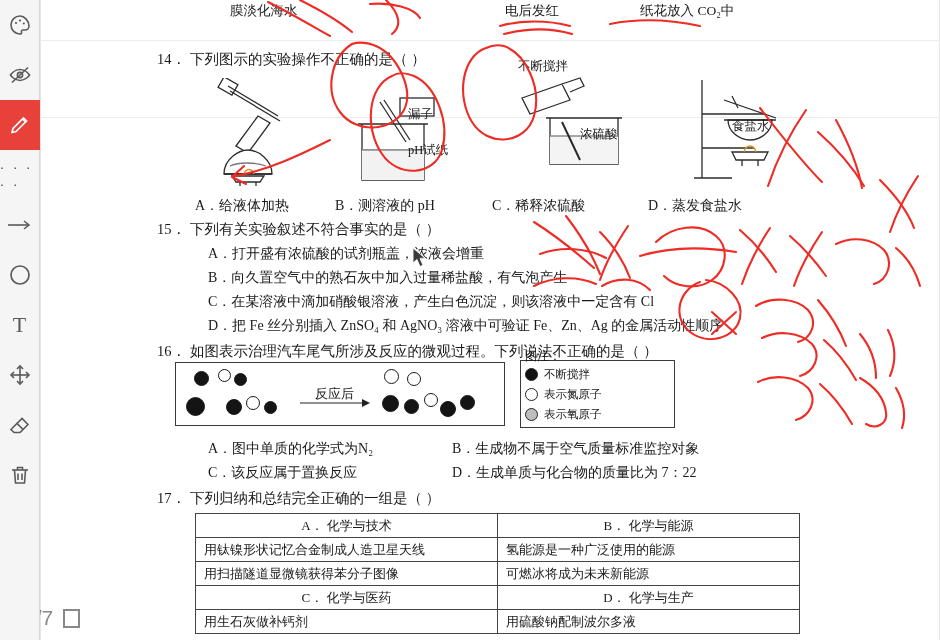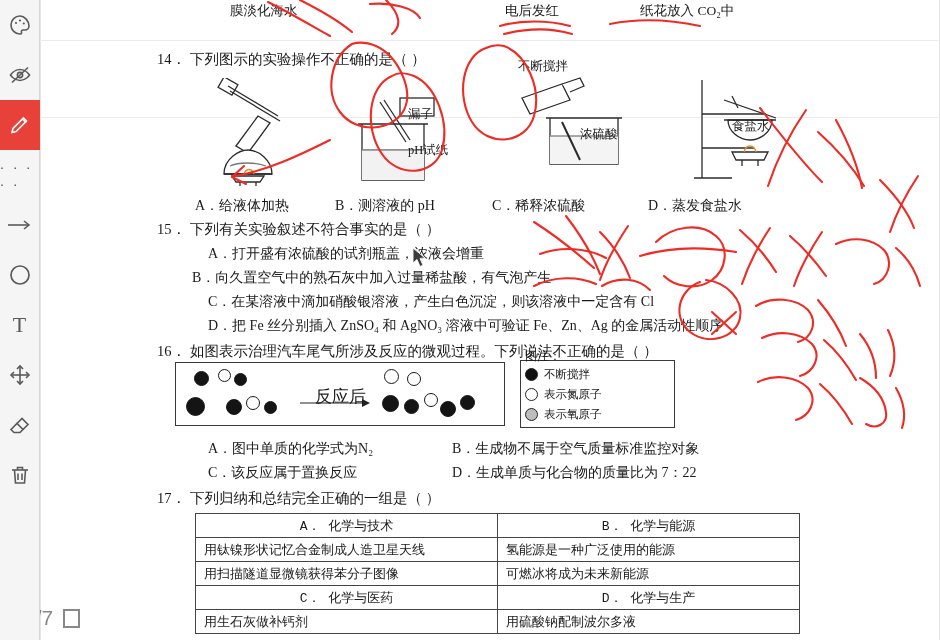--- a/index.html
+++ b/index.html
@@ -78,29 +78,29 @@
   }
   .legrow { display: flex; align-items: center; height: 20px; }
   .cdot { width: 13px; height: 13px; border-radius: 50%; margin-right: 6px; border: 1px solid #222; }
   .cdot.black { background: #111; }
   .cdot.white { background: #fff; }
   .cdot.grey { background: #bdbdbd; }
   .atom { position: absolute; border-radius: 50%; border: 1px solid #1a1a1a; }
   .atom.black { background: #141414; }
   .atom.white { background: #ffffff; }
 
-  .arrow-lbl { position: absolute; font-size: 17px; }
+  .arrow-lbl { position: absolute; font-size: 13px; }
 
   
   #q17table {
     position: absolute; left: 155px; top: 513px;
     width: 605px;
     border-collapse: collapse;
     font-size: 13px;
-    font-family: Liberation Mono, monospace;
+    font-family: Liberation Serif, serif;
   }
   #q17table td {
     border: 1px solid #444;
     height: 24px;
     padding: 2px 8px;
     vertical-align: middle;
   }
   #q17table td.hdr { text-align: center; }
   #q17table td.half { width: 50%; }
 
@@ -214,21 +214,21 @@
     </div>
 
     <div class="abs opt" style="left:155px; top:197px;">A．给液体加热</div>
     <div class="abs opt" style="left:295px; top:197px;">B．测溶液的 pH</div>
     <div class="abs opt" style="left:452px; top:197px;">C．稀释浓硫酸</div>
     <div class="abs opt" style="left:608px; top:197px;">D．蒸发食盐水</div>
 
     <div class="abs q" style="left:117px; top:220px;">15．</div>
     <div class="abs q" style="left:150px; top:220px;">下列有关实验叙述不符合事实的是（    ）</div>
     <div class="abs opt" style="left:168px; top:245px;">A．打开盛有浓硫酸的试剂瓶盖，浓液会增重</div>
-    <div class="abs opt" style="left:152px; top:269px;">B．向久置空气中的熟石灰中加入过量稀盐酸，有气泡产生</div>
+    <div class="abs opt" style="left:168px; top:269px;">B．向久置空气中的熟石灰中加入过量稀盐酸，有气泡产生</div>
     <div class="abs opt" style="left:168px; top:293px;">C．在某溶液中滴加硝酸银溶液，产生白色沉淀，则该溶液中一定含有 Cl</div>
     <div class="abs opt" style="left:168px; top:317px;">D．把 Fe 丝分别插入 ZnSO₄ 和 AgNO₃ 溶液中可验证 Fe、Zn、Ag 的金属活动性顺序</div>
 
     <div class="abs q" style="left:117px; top:342px;">16．</div>
     <div class="abs q" style="left:150px; top:342px;">如图表示治理汽车尾气所涉及反应的微观过程。下列说法不正确的是（     ）</div>
 
     <div id="q16box">
 
       <div class="atom black" style="left:18px; top:8px; width:15px; height:15px;"></div>
       <div class="atom white" style="left:42px; top:6px; width:13px; height:13px;"></div>

